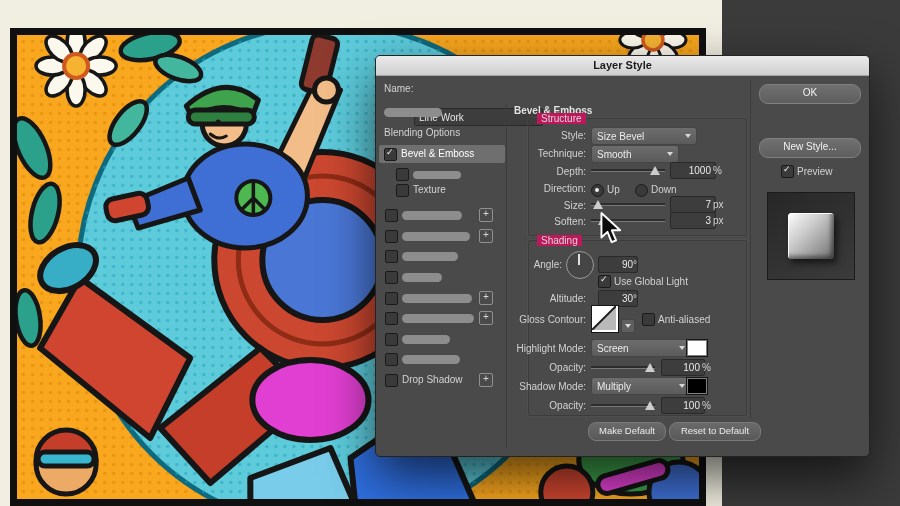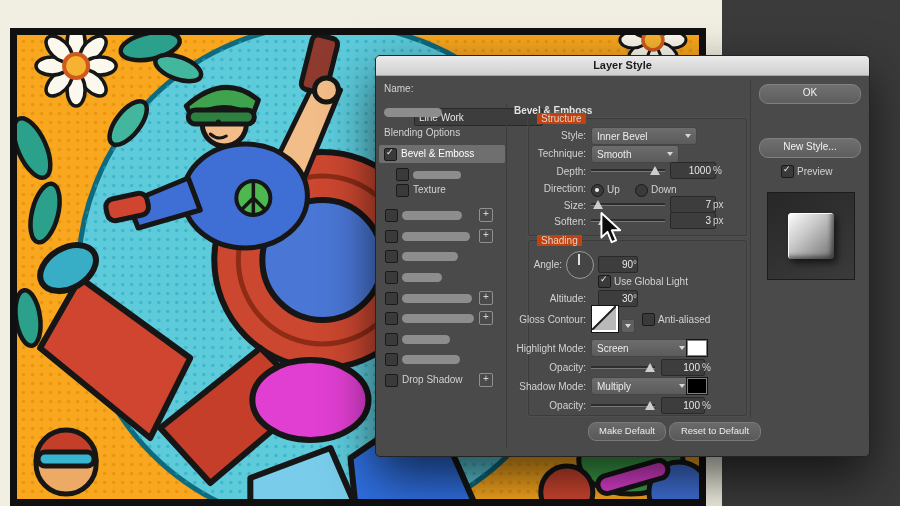--- a/index.html
+++ b/index.html
@@ -34,21 +34,21 @@
   .sl{height:14px;}
   .sl::before{content:"";position:absolute;left:0;right:0;top:7px;height:2px;background:#2d2d2d;box-shadow:0 1px 0 rgba(255,255,255,.25);}
   .th{position:absolute;top:4px;width:0;height:0;margin-left:-5px;border-left:5px solid transparent;border-right:5px solid transparent;border-bottom:9px solid #cdcdcd;}
   .dial{width:26px;height:26px;border-radius:50%;background:#454545;border:1px solid #999;}
   .dial::before{content:"";position:absolute;left:11px;top:2px;width:2px;height:11px;background:#e0e0e0;}
   .sw{width:20px;height:16px;border:1px solid #161616;box-shadow:inset 0 0 0 1px #808080;}
   .sw.white{background:#ffffff}.sw.black{background:#000000}
   .pbtn{height:18px;border-radius:9px;background:linear-gradient(#707070,#5e5e5e);border:1px solid #808080;color:#f2f2f2;text-align:center;line-height:16px;font-size:10px;}
   .fbtn{height:17px;border-radius:8px;background:linear-gradient(#6a6a6a,#595959);border:1px solid #7a7a7a;color:#ececec;text-align:center;line-height:15px;font-size:9.5px;}
   .grp{border:1px solid #3c3c3c;border-radius:2px;box-shadow:0 0 0 1px rgba(255,255,255,.03);}
-  .leg{position:absolute;top:-6px;left:8px;background:#c2410c;padding:0 4px;color:#d8d8d8;font-size:10px;}
+  .leg{position:absolute;top:-6px;left:8px;background:#be185d;padding:0 4px;color:#d8d8d8;font-size:10px;}
   .vline{width:1px;background:#3c3c3c;}
   .toolbar{border-top:1px solid #3c3c3c;}
   .ticon{color:#c6c6c6;font-size:11px;line-height:12px;}
   .fx{font-family:"DejaVu Serif",serif;font-style:italic;font-weight:bold;font-size:12px;}
   .up::before{content:"↑";}
   .dn::before{content:"↓";}
   .pvbox{background:linear-gradient(150deg,#272727,#3b3b3b);border:1px solid #1c1c1c;}
   .bevelsq{left:20px;top:20px;width:46px;height:46px;border-radius:4px;
            background:linear-gradient(135deg,#ffffff 0%,#c2c2c2 45%,#707070 100%);
            box-shadow:inset 1px 1px 0 rgba(255,255,255,.95), inset -3px -3px 4px rgba(0,0,0,.45), 3px 4px 7px rgba(0,0,0,.6);}
@@ -229,21 +229,21 @@
 
     <div class="ab vline" style="left:130px;top:48px;height:344px"></div>
 
     <div class="ab lbl" style="left:138px;top:49px;font-weight:bold;color:#e4e4e4">Bevel &amp; Emboss</div>
 
     <div class="ab grp" style="left:152px;top:62px;width:217px;height:116px">
       <span class="leg">Structure</span>
     </div>
     <span class="ab lbl rlbl" style="left:110px;top:74px;width:100px">Style:</span>
     <div class="ab dd" style="left:215px;top:71px;width:94px">
-      <span>Inner Bevel</span>
+      <span>Size Bevel</span>
       <span class="chev"></span>
     </div>
     <span class="ab lbl rlbl" style="left:110px;top:92px;width:100px">Technique:</span>
     <div class="ab dd" style="left:215px;top:89px;width:76px">
       <span>Smooth</span>
       <span class="chev"></span>
     </div>
     <span class="ab lbl rlbl" style="left:110px;top:110px;width:100px">Depth:</span>
     <div class="ab sl" style="left:215px;top:106px;width:74px">
       <span class="th" style="left:86%"></span>

